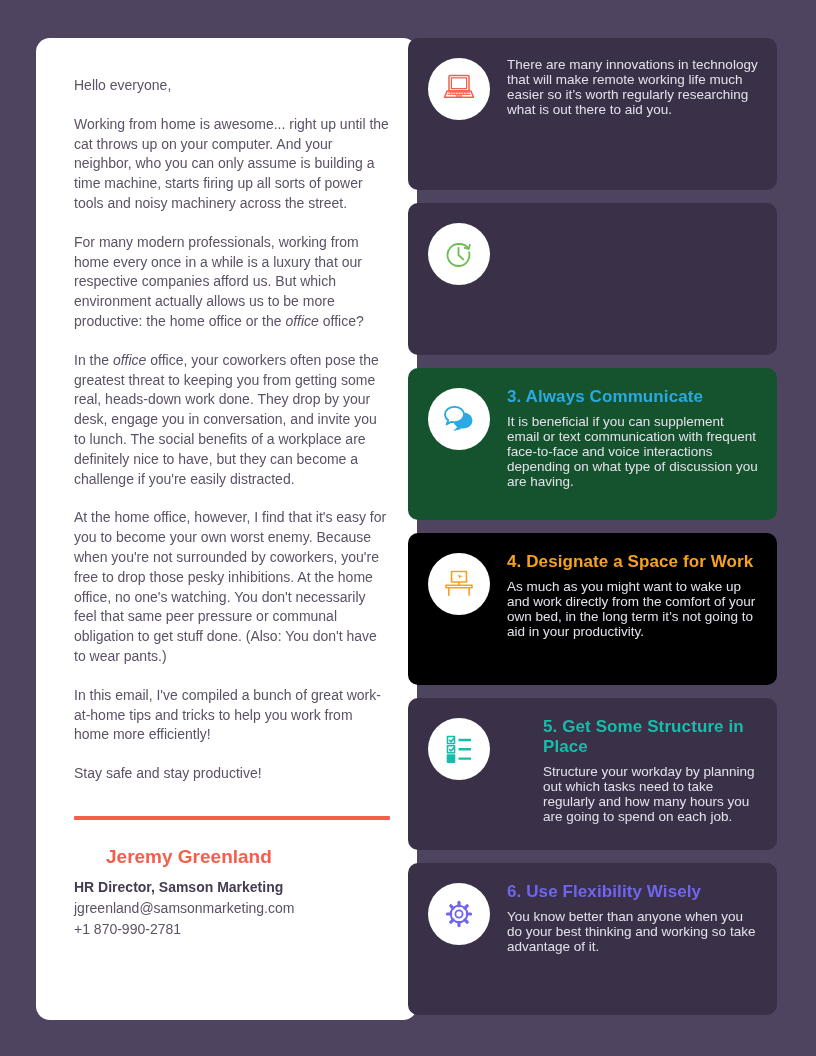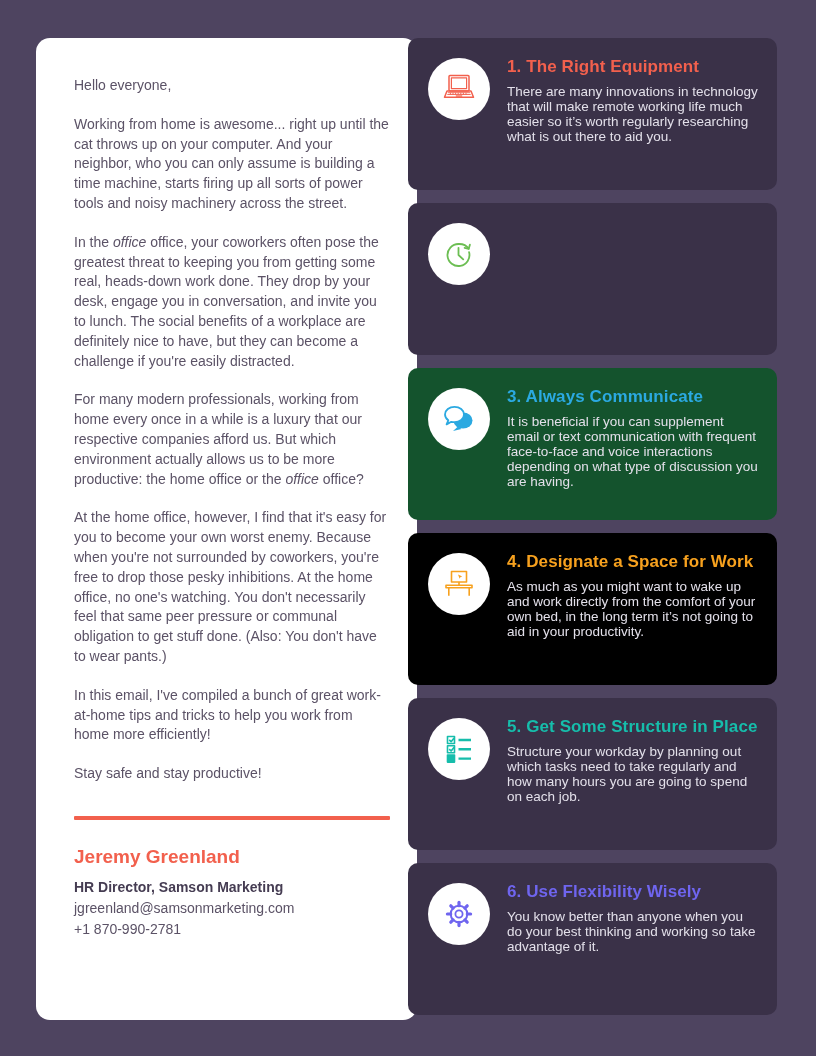--- a/index.html
+++ b/index.html
@@ -31,20 +31,21 @@
     height: 4px;
     width: 100%;
     margin-top: 32px;
     margin-bottom: 26px;
     border-radius: 1px;
   }
   .sig-name {
     font-size: 19px;
     font-weight: 700;
     margin-bottom: 10px;
+    margin-left: 32px;
   }
   .sig-role {
     font-size: 14.5px;
     font-weight: 700;
     line-height: 21px;
     margin-bottom: 1px !important;
   }
   .sig-line {
     font-size: 14.5px;
     line-height: 21px;
@@ -91,22 +92,22 @@
   }
 </style>
 </head>
 <body>
 
 <div class="page" style="background-color: rgb(78, 68, 96);">
 
   <section class="letter-card" style="color: rgb(91, 82, 102);">
     <p>Hello everyone,</p>
     <p>Working from home is awesome... right up until the cat throws up on your computer. And your neighbor, who you can only assume is building a time machine, starts firing up all sorts of power tools and noisy machinery across the street.</p>
+    <p><span>For many modern professionals, working from home every once in a while is a luxury that our respective companies afford us. But which environment actually allows us to be more productive: the home office or the </span><em>office</em><span> office?</span></p>
     <p><span>In the </span><em>office</em><span> office, your coworkers often pose the greatest threat to keeping you from getting some real, heads-down work done. They drop by your desk, engage you in conversation, and invite you to lunch. The social benefits of a workplace are definitely nice to have, but they can become a challenge if you're easily distracted.</span></p>
-    <p><span>For many modern professionals, working from home every once in a while is a luxury that our respective companies afford us. But which environment actually allows us to be more productive: the home office or the </span><em>office</em><span> office?</span></p>
     <p>At the home office, however, I find that it's easy for you to become your own worst enemy. Because when you're not surrounded by coworkers, you're free to drop those pesky inhibitions. At the home office, no one's watching. You don't necessarily feel that same peer pressure or communal obligation to get stuff done. (Also: You don't have to wear pants.)</p>
     <p>In this email, I've compiled a bunch of great work-at-home tips and tricks to help you work from home more efficiently!</p>
     <p>Stay safe and stay productive!</p>
 
     <div class="divider" style="background-color: rgb(242, 96, 77);"></div>
 
     <h2 class="sig-name" style="color: rgb(242, 96, 77);">Jeremy Greenland</h2>
     <p class="sig-role" style="color: rgb(69, 60, 82);">HR Director, Samson Marketing</p>
     <p class="sig-line">jgreenland@samsonmarketing.com</p>
     <p class="sig-line">+1 870-990-2781</p>
@@ -120,21 +121,20 @@
         <svg viewBox="0 0 40 40" width="40" height="40" fill="none" stroke="currentColor" stroke-width="1.5" stroke-linejoin="round">
           <rect x="10" y="6.5" width="20" height="15.5" rx="1"></rect>
           <rect x="12.4" y="8.9" width="15.2" height="10.7" stroke-width="1.2"></rect>
           <path d="M8 22 L32 22 L34.5 28.2 L5.5 28.2 Z"></path>
           <path d="M8.8 23.7 H31.2 M8.3 25.5 H31.7" stroke-width="0.9"></path>
           <path d="M11.4 23.7 v1.8 M14 23.7 v1.8 M16.6 23.7 v1.8 M19.2 23.7 v1.8 M21.8 23.7 v1.8 M24.4 23.7 v1.8 M27 23.7 v1.8" stroke-width="0.9"></path>
           <path d="M16.8 27 h6.4" stroke-width="1.3"></path>
         </svg>
       </span>
       <div class="tip-content">
-        <h3 class="tip-title" style="color: rgb(242, 96, 77);">1. The Right Equipment</h3>
         <p class="tip-body" style="color: rgb(227, 224, 234);">There are many innovations in technology that will make remote working life much easier so it’s worth regularly researching what is out there to aid you.</p>
       </div>
     </article>
 
     <article class="tip-card" style="background-color: rgb(58, 49, 72);">
       <span class="icon-circle" style="color: rgb(108, 190, 83);">
         <svg viewBox="0 0 40 40" width="40" height="40" fill="none" stroke="currentColor" stroke-width="1.8" stroke-linecap="round" stroke-linejoin="round">
           <path d="M19.5 10 A 11 11 0 1 0 30.1 18.2"></path>
           <path d="M19.5 10 C 24 9.8 27.6 11.6 29.7 14.8"></path>
           <path d="M29.7 14.8 L30.9 10.7 M29.7 14.8 L25.6 13.8"></path>
@@ -168,21 +168,21 @@
           <rect x="7" y="21.2" width="26" height="2.6"></rect>
           <path d="M9.8 23.8 V 31.8 M30.2 23.8 V 31.8"></path>
         </svg>
       </span>
       <div class="tip-content">
         <h3 class="tip-title" style="color: rgb(247, 161, 30);">4. Designate a Space for Work</h3>
         <p class="tip-body" style="color: rgb(227, 224, 234);">As much as you might want to wake up and work directly from the comfort of your own bed, in the long term it’s not going to aid in your productivity.</p>
       </div>
     </article>
 
-    <article class="tip-card" style="background-color: rgb(58, 49, 72);">
+    <article class="tip-card" style="background-color: rgb(58, 49, 72); padding-left: 36px;">
       <span class="icon-circle" style="color: rgb(22, 189, 171);">
         <svg viewBox="0 0 40 40" width="40" height="40" fill="none" stroke="currentColor" stroke-width="1.6" stroke-linejoin="round">
           <rect x="8.5" y="7.5" width="7" height="7"></rect>
           <path d="M10.2 10.8 l1.9 1.9 l3 -3.6" stroke-width="1.7"></path>
           <rect x="8.5" y="16.8" width="7" height="7"></rect>
           <path d="M10.2 20.1 l1.9 1.9 l3 -3.6" stroke-width="1.7"></path>
           <rect x="8.5" y="26.1" width="7" height="7" fill="currentColor"></rect>
           <path d="M19.5 11 H32 M19.5 20.3 H32 M19.5 29.6 H32" stroke-width="2.4"></path>
         </svg>
       </span>

